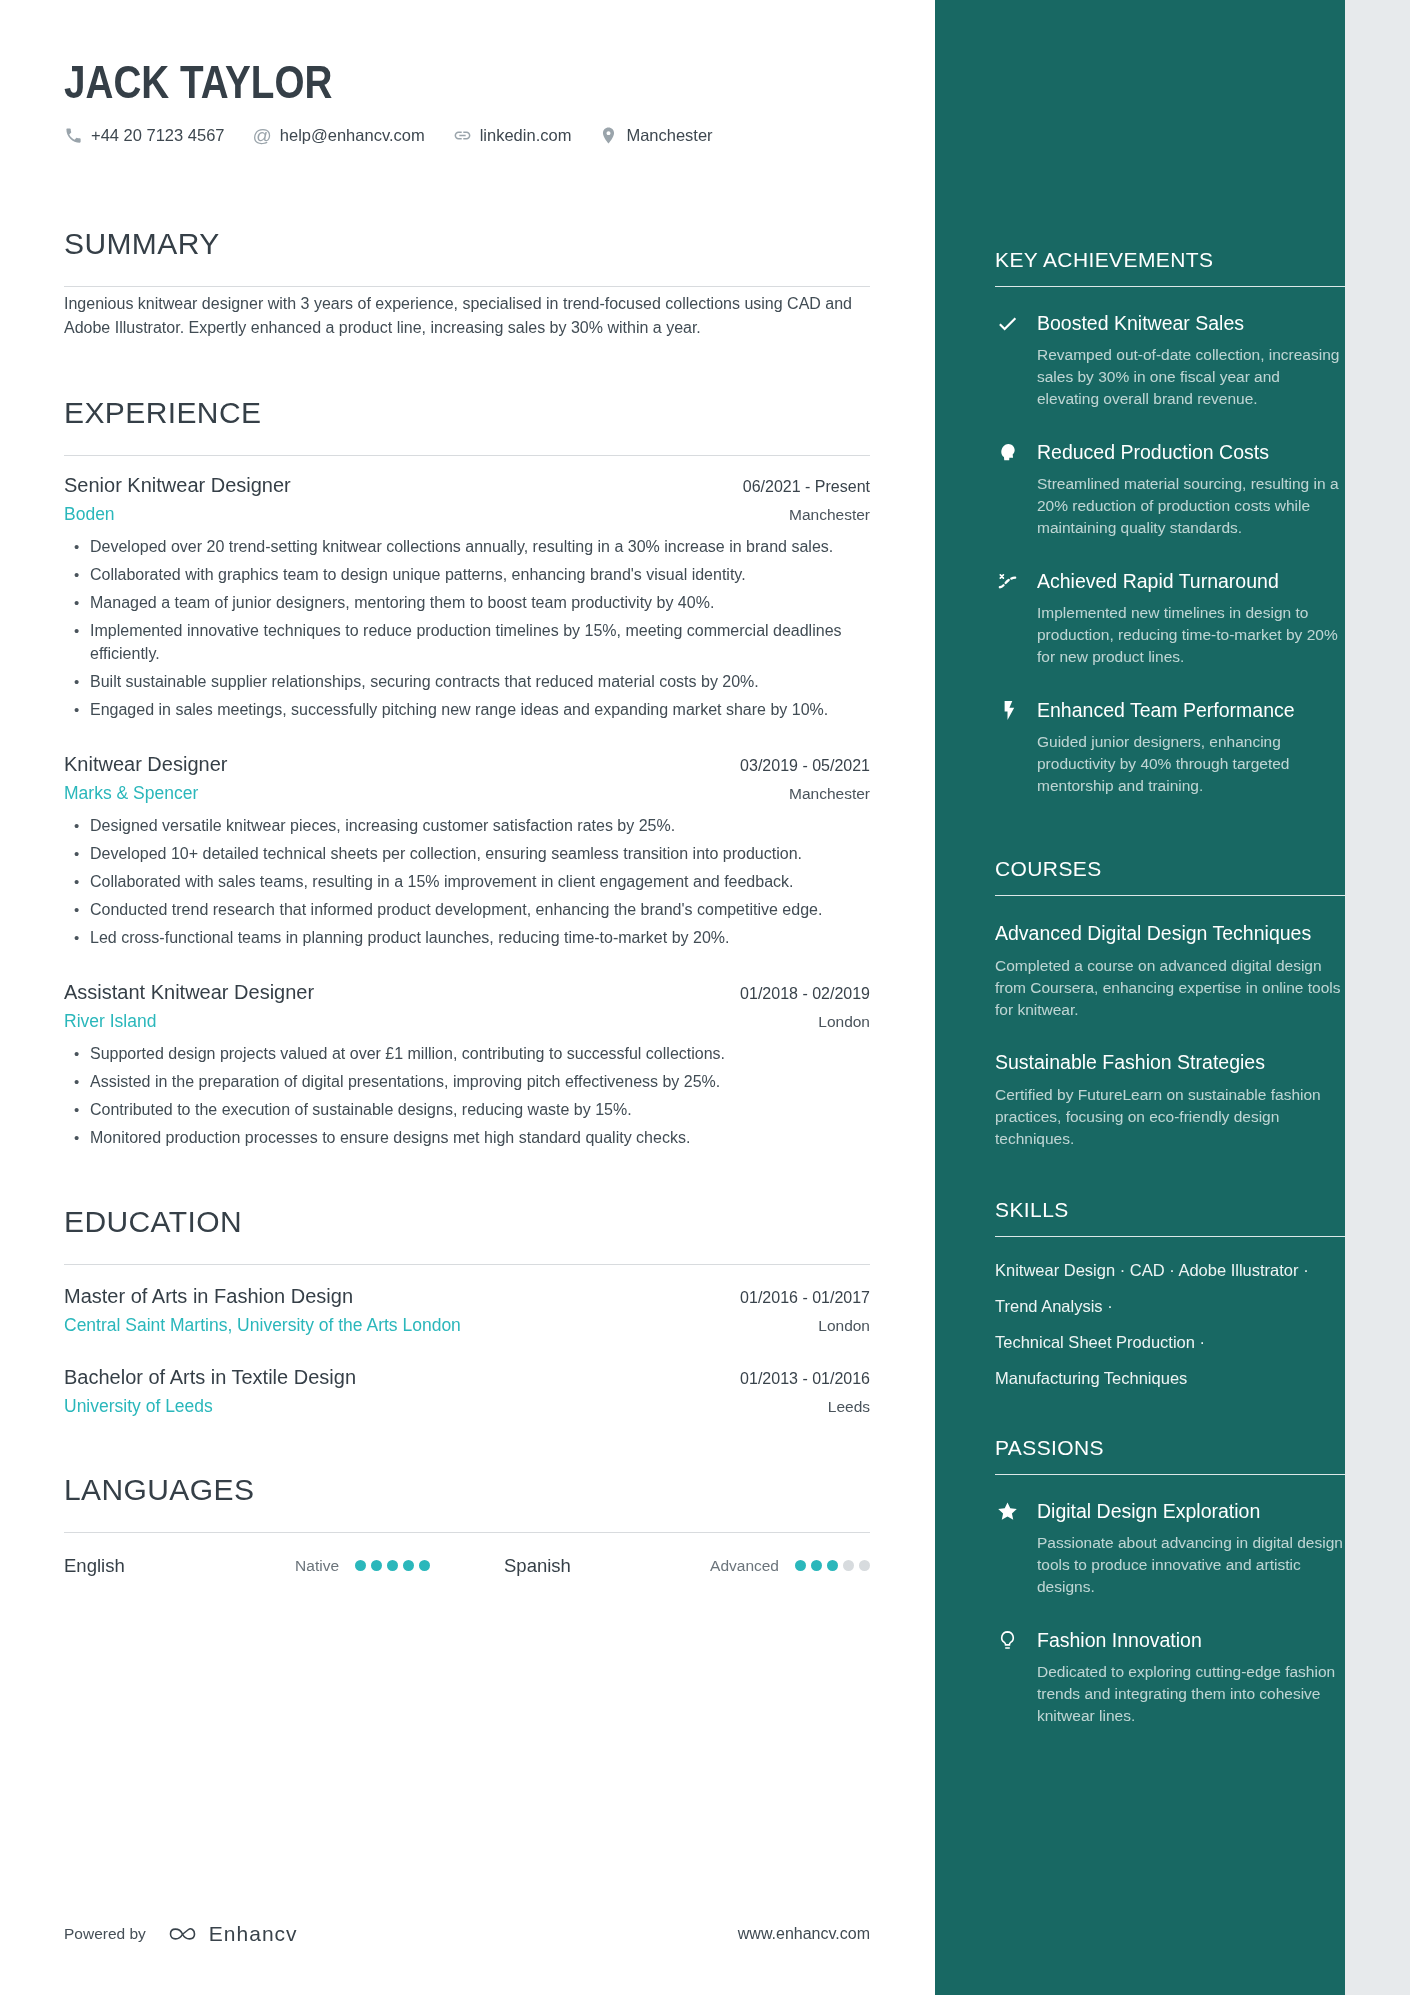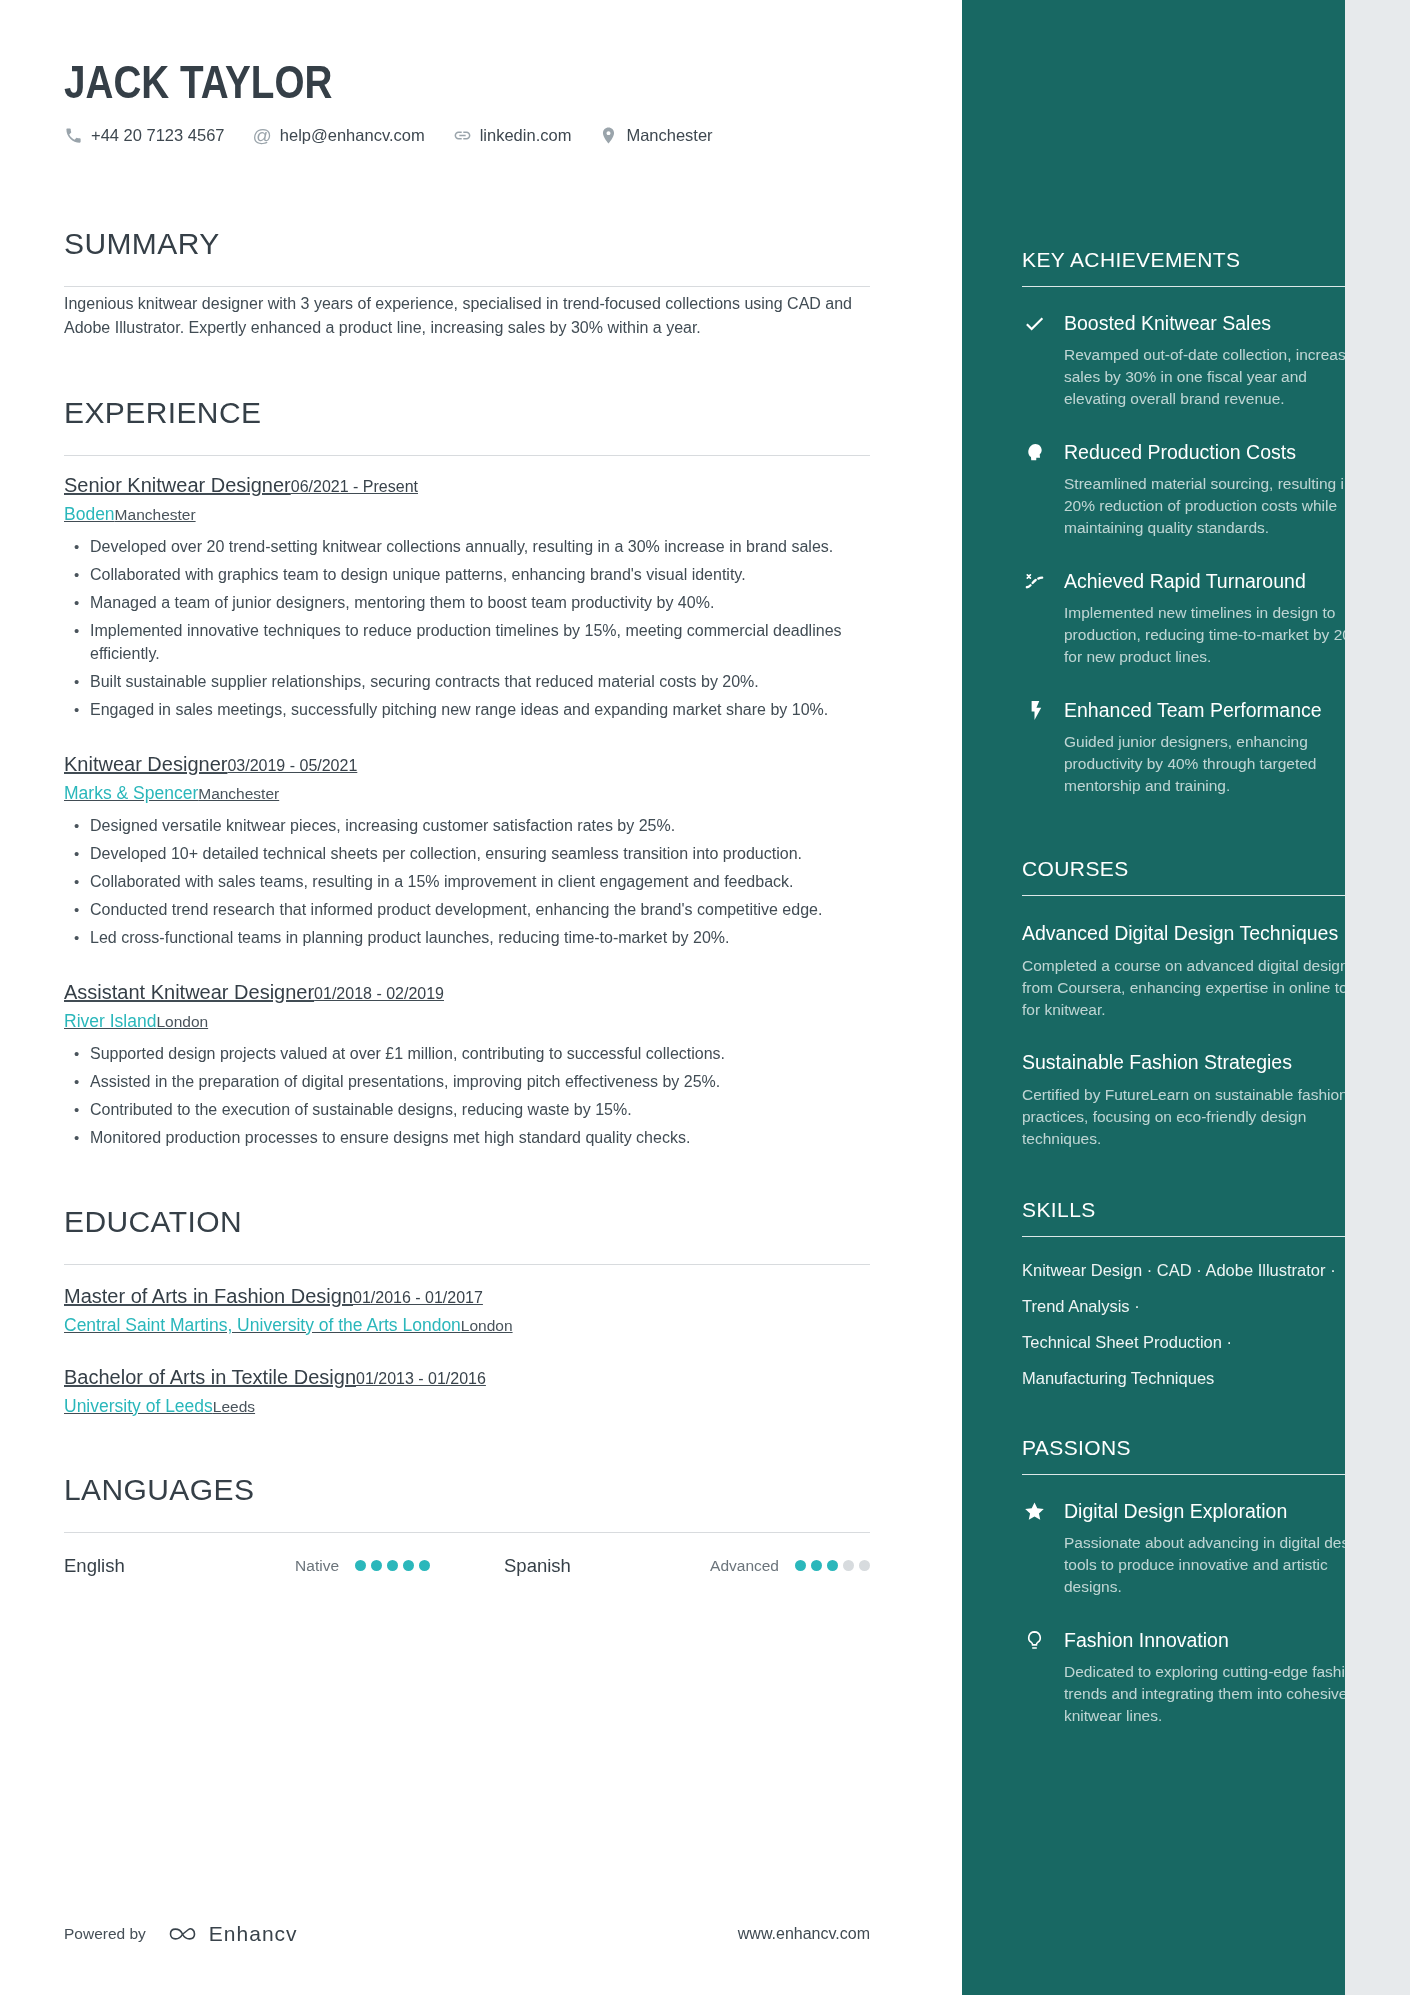--- a/index.html
+++ b/index.html
@@ -35,21 +35,21 @@
   .at-glyph{font-size:19px;color:#9aa4ab;line-height:1;}
   .sec{margin-top:56px;}
   .sec--summary{margin-top:82px;}
   .sec-head{
     margin:0;font-size:30px;font-weight:400;color:var(--ink);letter-spacing:.4px;
     padding-bottom:25px;border-bottom:1px solid var(--divider);
   }
   .sec-body{margin-top:5px;}
   .summary-text{margin:0;font-size:16px;line-height:24px;color:var(--body);}
   .job{margin-top:18px;margin-bottom:32px;}
-  .jrow{display:flex;align-items:baseline;text-decoration:underline;}
+  .jrow{display:flex;justify-content:space-between;align-items:baseline;}
   .jtitle{margin:0;font-size:20px;font-weight:500;color:var(--ink);}
   .jdates{font-size:16px;color:#39434b;white-space:nowrap;}
   .jrow2{margin-top:7px;}
   .company{font-size:17.5px;color:var(--accent);}
   .jloc{font-size:15.5px;color:#49535b;}
   ul.bullets{margin:10px 0 0;padding-left:26px;list-style:none;}
   ul.bullets li{
     position:relative;font-size:16px;line-height:23px;margin-bottom:5px;color:var(--body);
   }
   ul.bullets li::before{
@@ -66,21 +66,21 @@
   .footer{
     position:absolute;left:64px;right:50px;bottom:48px;
     display:flex;align-items:center;font-size:15.5px;color:#454f57;
   }
   .brand-logo{margin:0 9px 0 20px;display:inline-flex;}
   .brand-logo svg{width:34px;height:26px;stroke:#39434b;fill:none;stroke-width:1.6;}
   .brand-name{font-size:21px;color:#39434b;letter-spacing:1px;}
   .footer-site{margin-left:auto;font-size:16px;color:#3f4a52;}
   
   .sidebar{
-    position:absolute;left:962px;top:0;width:425px;height:100%;
+    position:absolute;left:935px;top:0;width:425px;height:100%;
     background:var(--sidebar-bg);color:#fff;padding:248px 14px 0 60px;
   }
   .sb-sec{margin:0;}
   .sb-sec + .sb-sec{margin-top:48px;}
   .sb-sec--courses{margin-top:60px !important;}
   .sb-head{
     margin:0 0 24px;font-size:21px;font-weight:500;letter-spacing:.4px;color:#fff;
     padding-bottom:14px;border-bottom:1px solid rgba(255,255,255,.85);
   }
   .sb-item{display:flex;gap:17px;margin-bottom:30px;}

